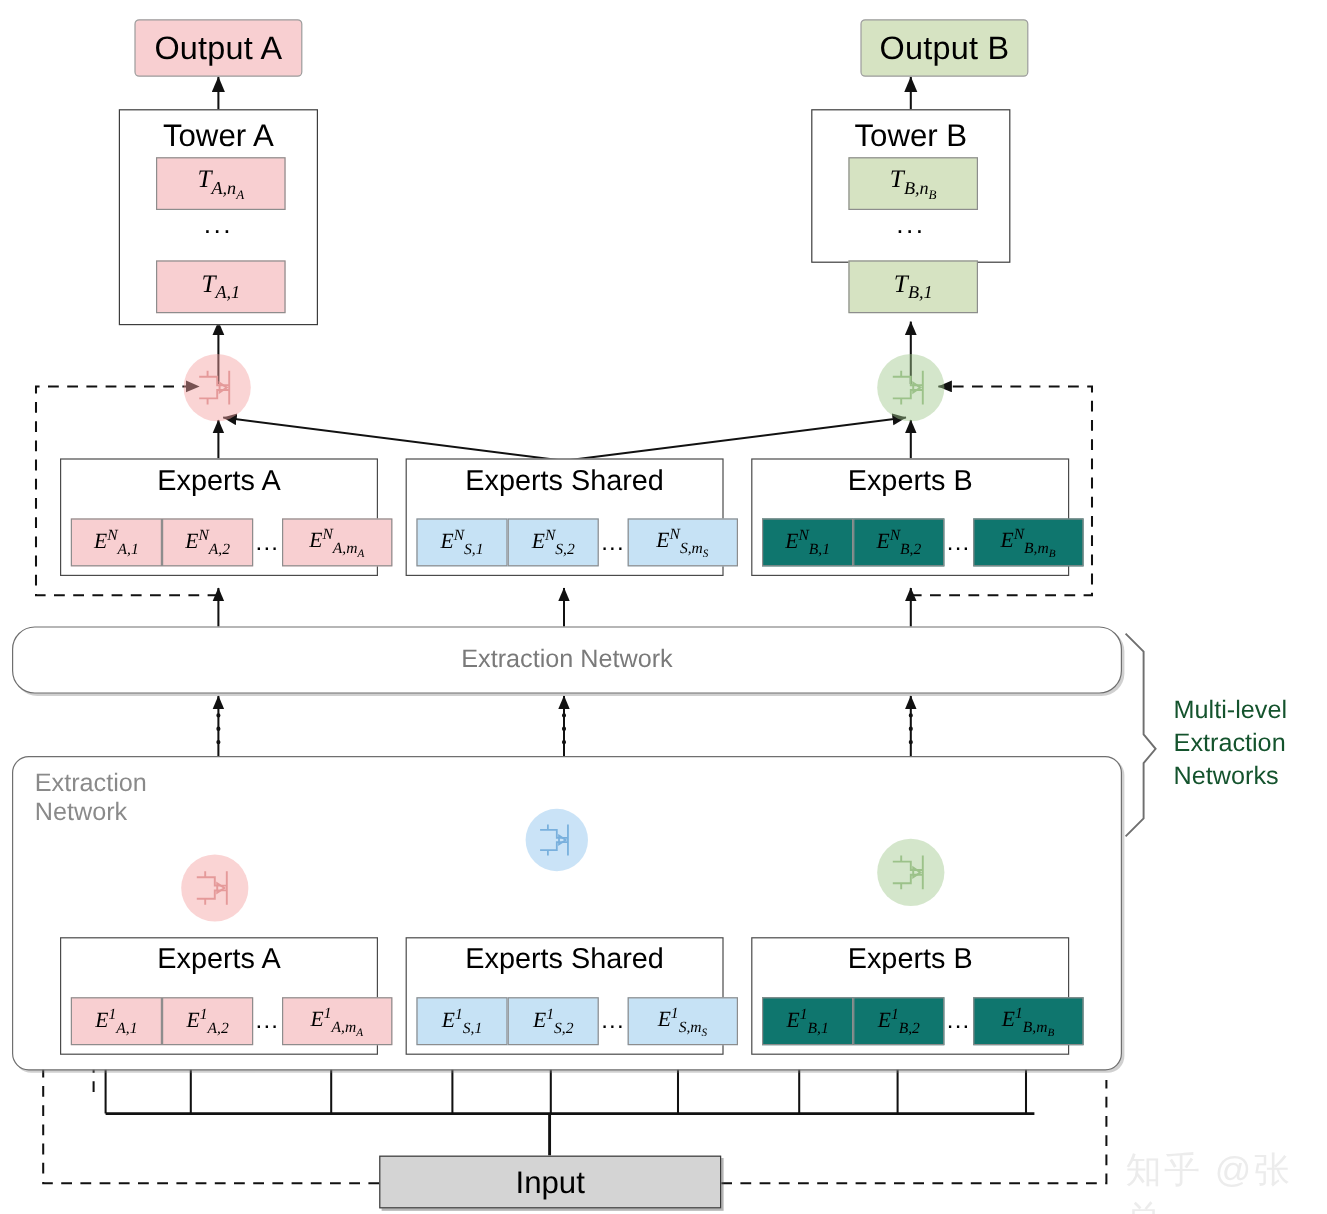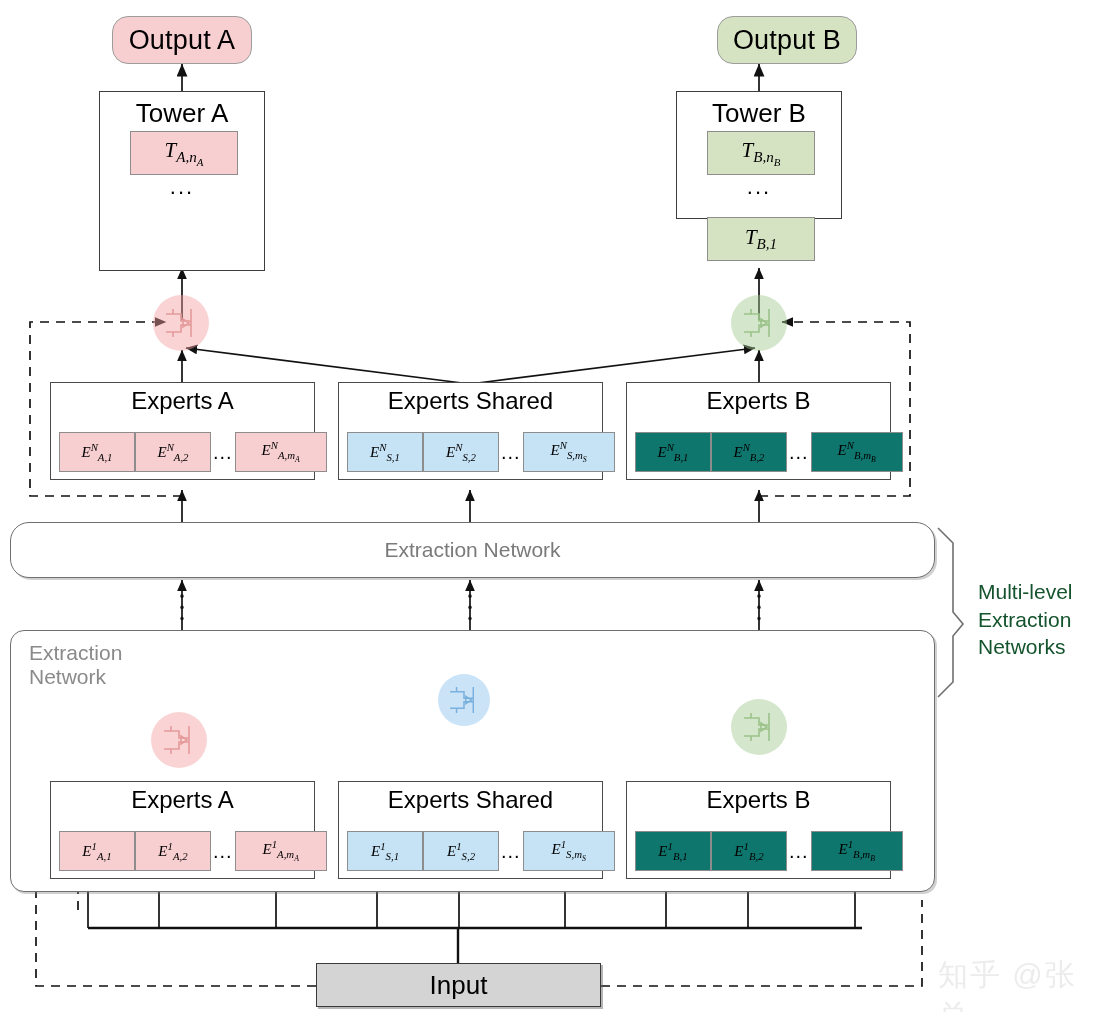--- a/index.html
+++ b/index.html
@@ -17,21 +17,21 @@
   svg#wires{
     position:absolute;
     left:0;top:0;
     width:1106px;height:1012px;
     pointer-events:none;
   }
   .node{position:absolute;box-sizing:border-box;}
 
   
   .output-pill{
-    border-radius:16px;
+    border-radius:4px;
     border:1px solid #9c9c9c;
     display:flex;align-items:center;justify-content:center;
     font-size:27px;
     letter-spacing:.2px;
     text-align:center;
   }
   .pill-a{background:#f8cfd1;}
   .pill-b{background:#d6e3c2;}
 
   
@@ -74,21 +74,21 @@
     display:flex;align-items:center;justify-content:space-between;
   }
   .expert-chip{
     flex:0 0 auto;
     height:40px;
     min-width:76px;
     border:1.3px solid #8d8d8d;
     display:flex;align-items:center;justify-content:center;
     font-family:"Liberation Serif","DejaVu Serif",serif;
     font-style:italic;
-    font-size:15px;
+    font-size:18px;
     padding:0 4px;
     box-sizing:border-box;
   }
   .chip-a{background:#f8cfd1;}
   .chip-s{background:#c6e2f5;}
   .chip-b{background:#0f766e;}
   .chip-wide{min-width:92px;}
   .chip-dots{
     font-family:"Liberation Sans",sans-serif;
     font-style:normal;
@@ -252,20 +252,23 @@
   <div class="node output-pill pill-b" style="left:689px;top:16px;width:140px;height:48px;margin-left:28px;">
     <span>Output B</span>
   </div>
 
   <div class="node tower" style="left:99px;top:91px;width:166px;height:180px;">
     <div class="tower-title">Tower A</div>
     <div class="tower-cell cell-a" style="left:30px;top:39px;width:106px;height:42px;">
       <span><i>T</i><span class="msub">A,n<span class="msub">A</span></span></span>
     </div>
     <div class="tower-dots" style="left:0;right:0;top:84px;">...</div>
+    <div class="tower-cell cell-a" style="left:30px;top:125px;width:106px;height:42px;">
+      <span><i>T</i><span class="msub">A,1</span></span>
+    </div>
   </div>
 
   <div class="node tower" style="left:676px;top:91px;width:166px;height:128px;">
     <div class="tower-title">Tower B</div>
     <div class="tower-cell cell-b" style="left:30px;top:39px;width:106px;height:42px;">
       <span><i>T</i><span class="msub">B,n<span class="msub">B</span></span></span>
     </div>
     <div class="tower-dots" style="left:0;right:0;top:84px;">...</div>
     <div class="tower-cell cell-b" style="left:30px;top:125px;width:106px;height:42px;">
       <span><i>T</i><span class="msub">B,1</span></span>

